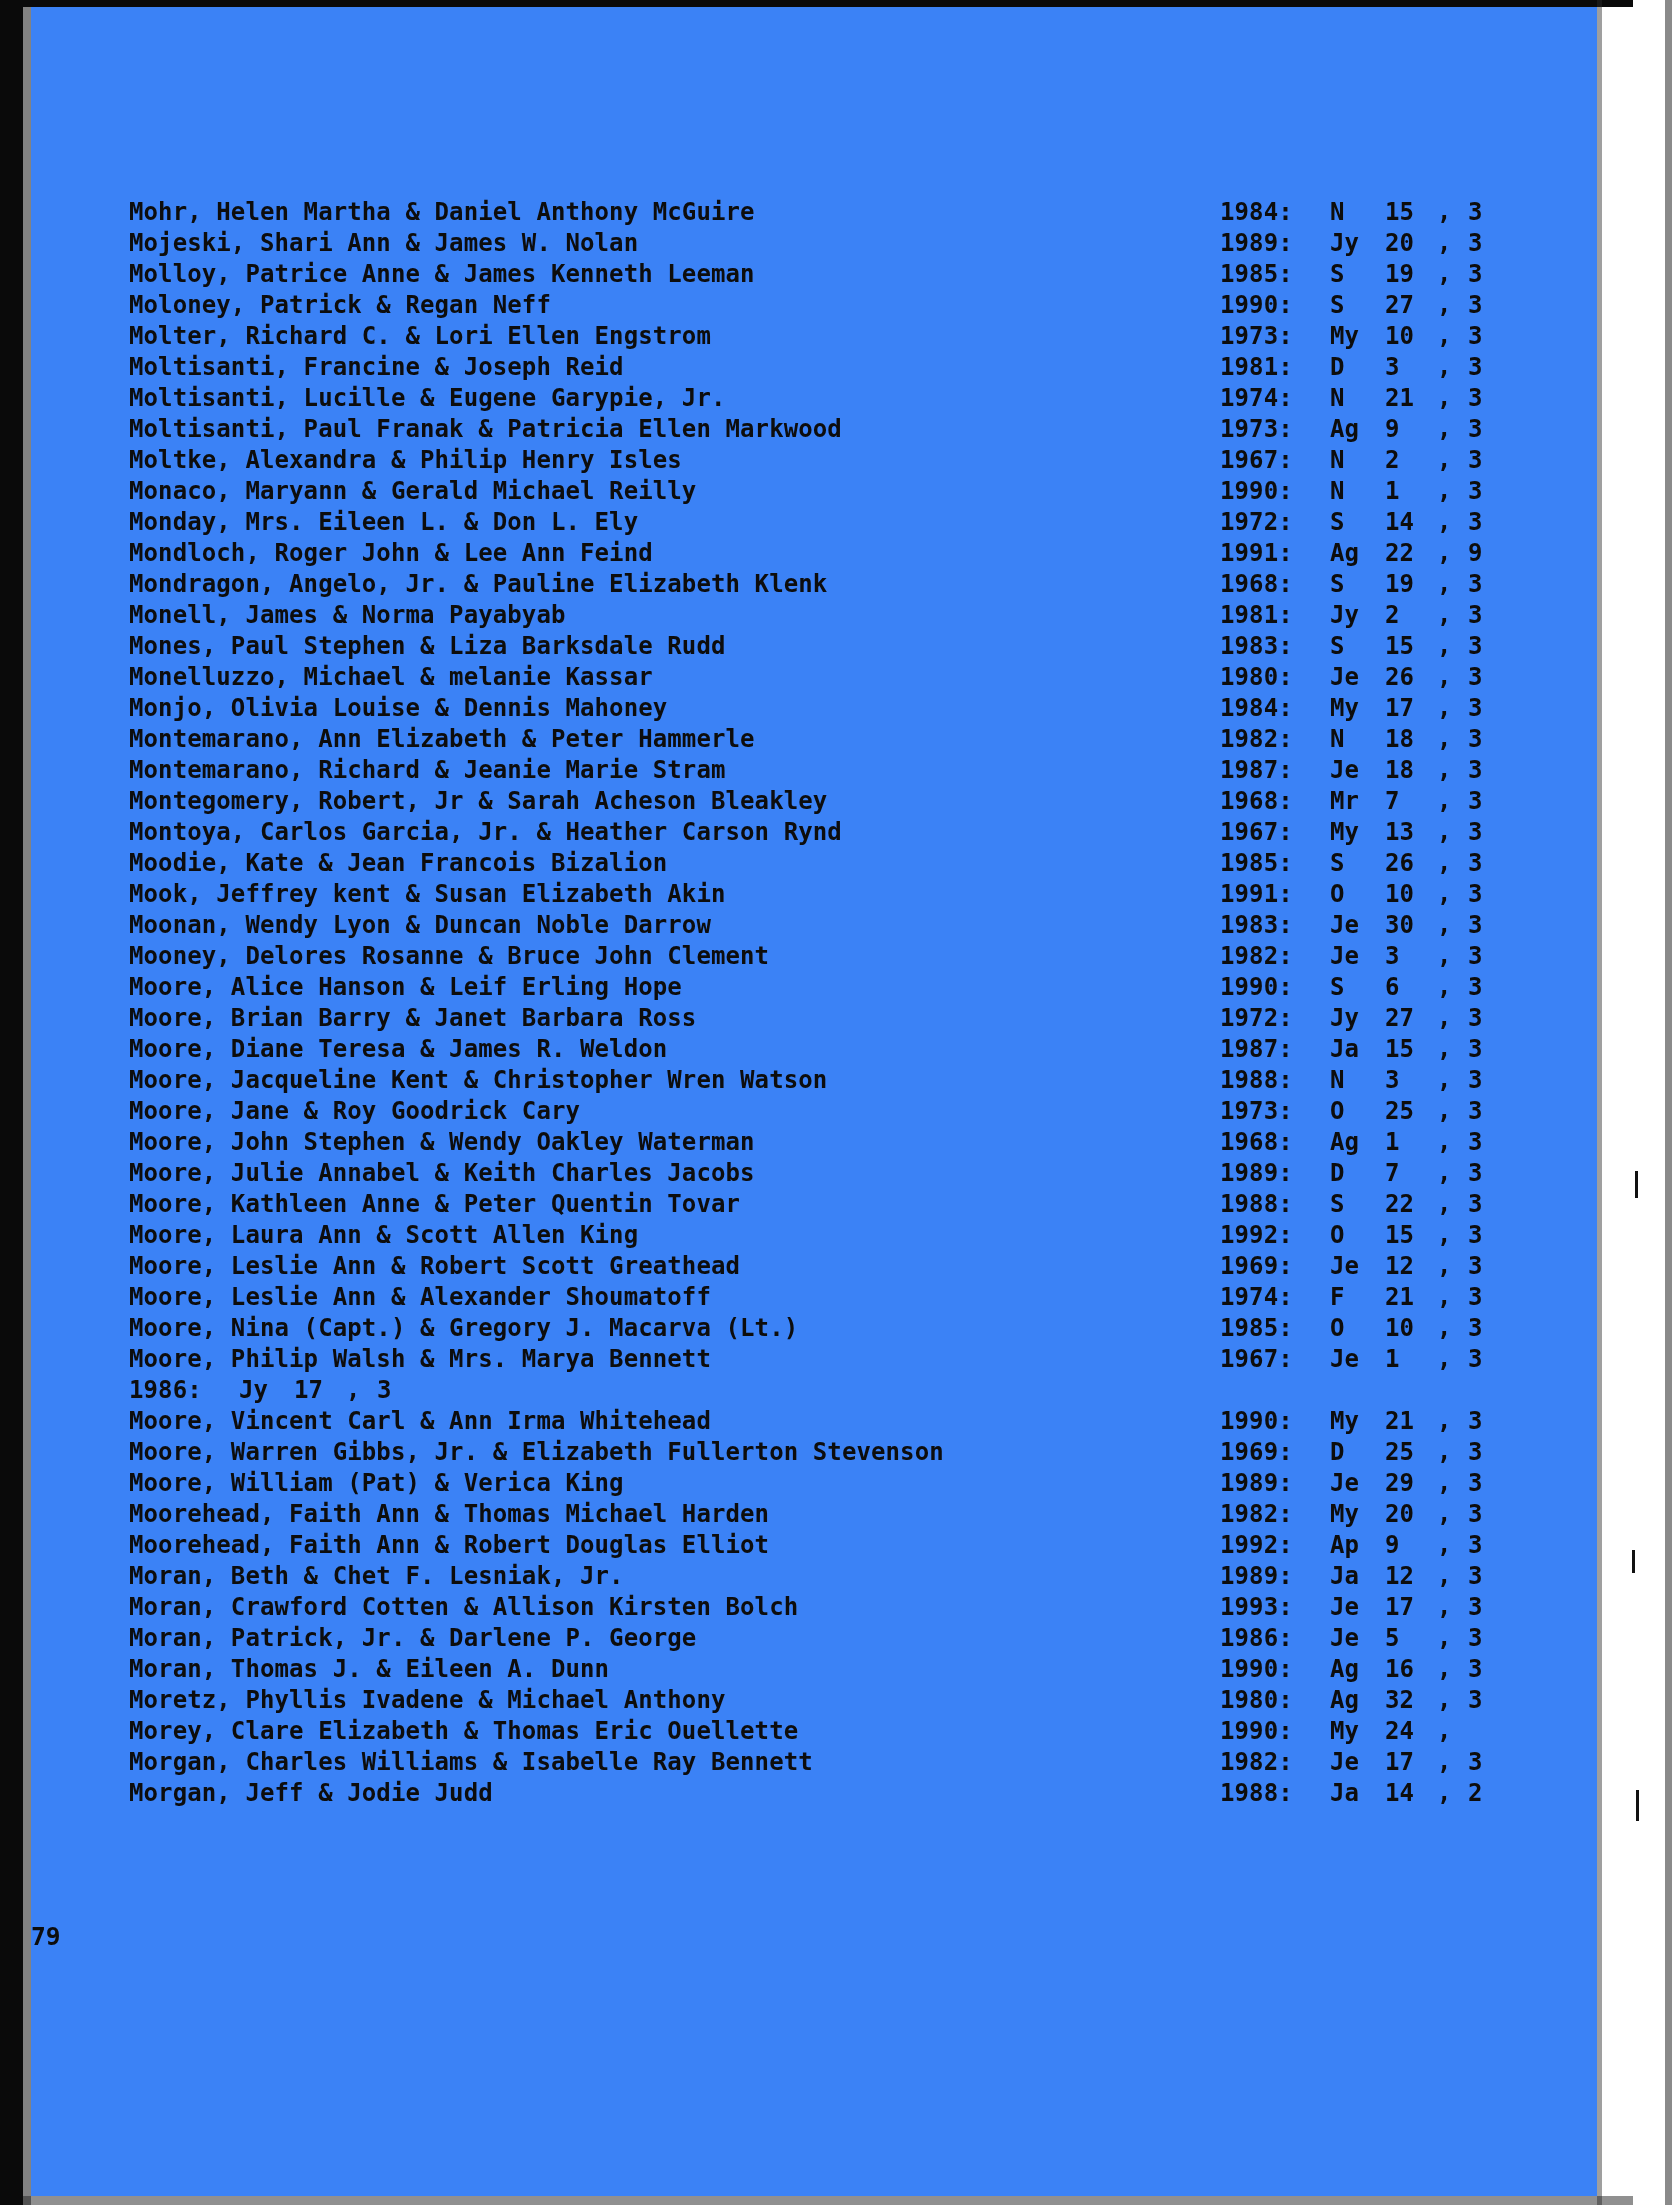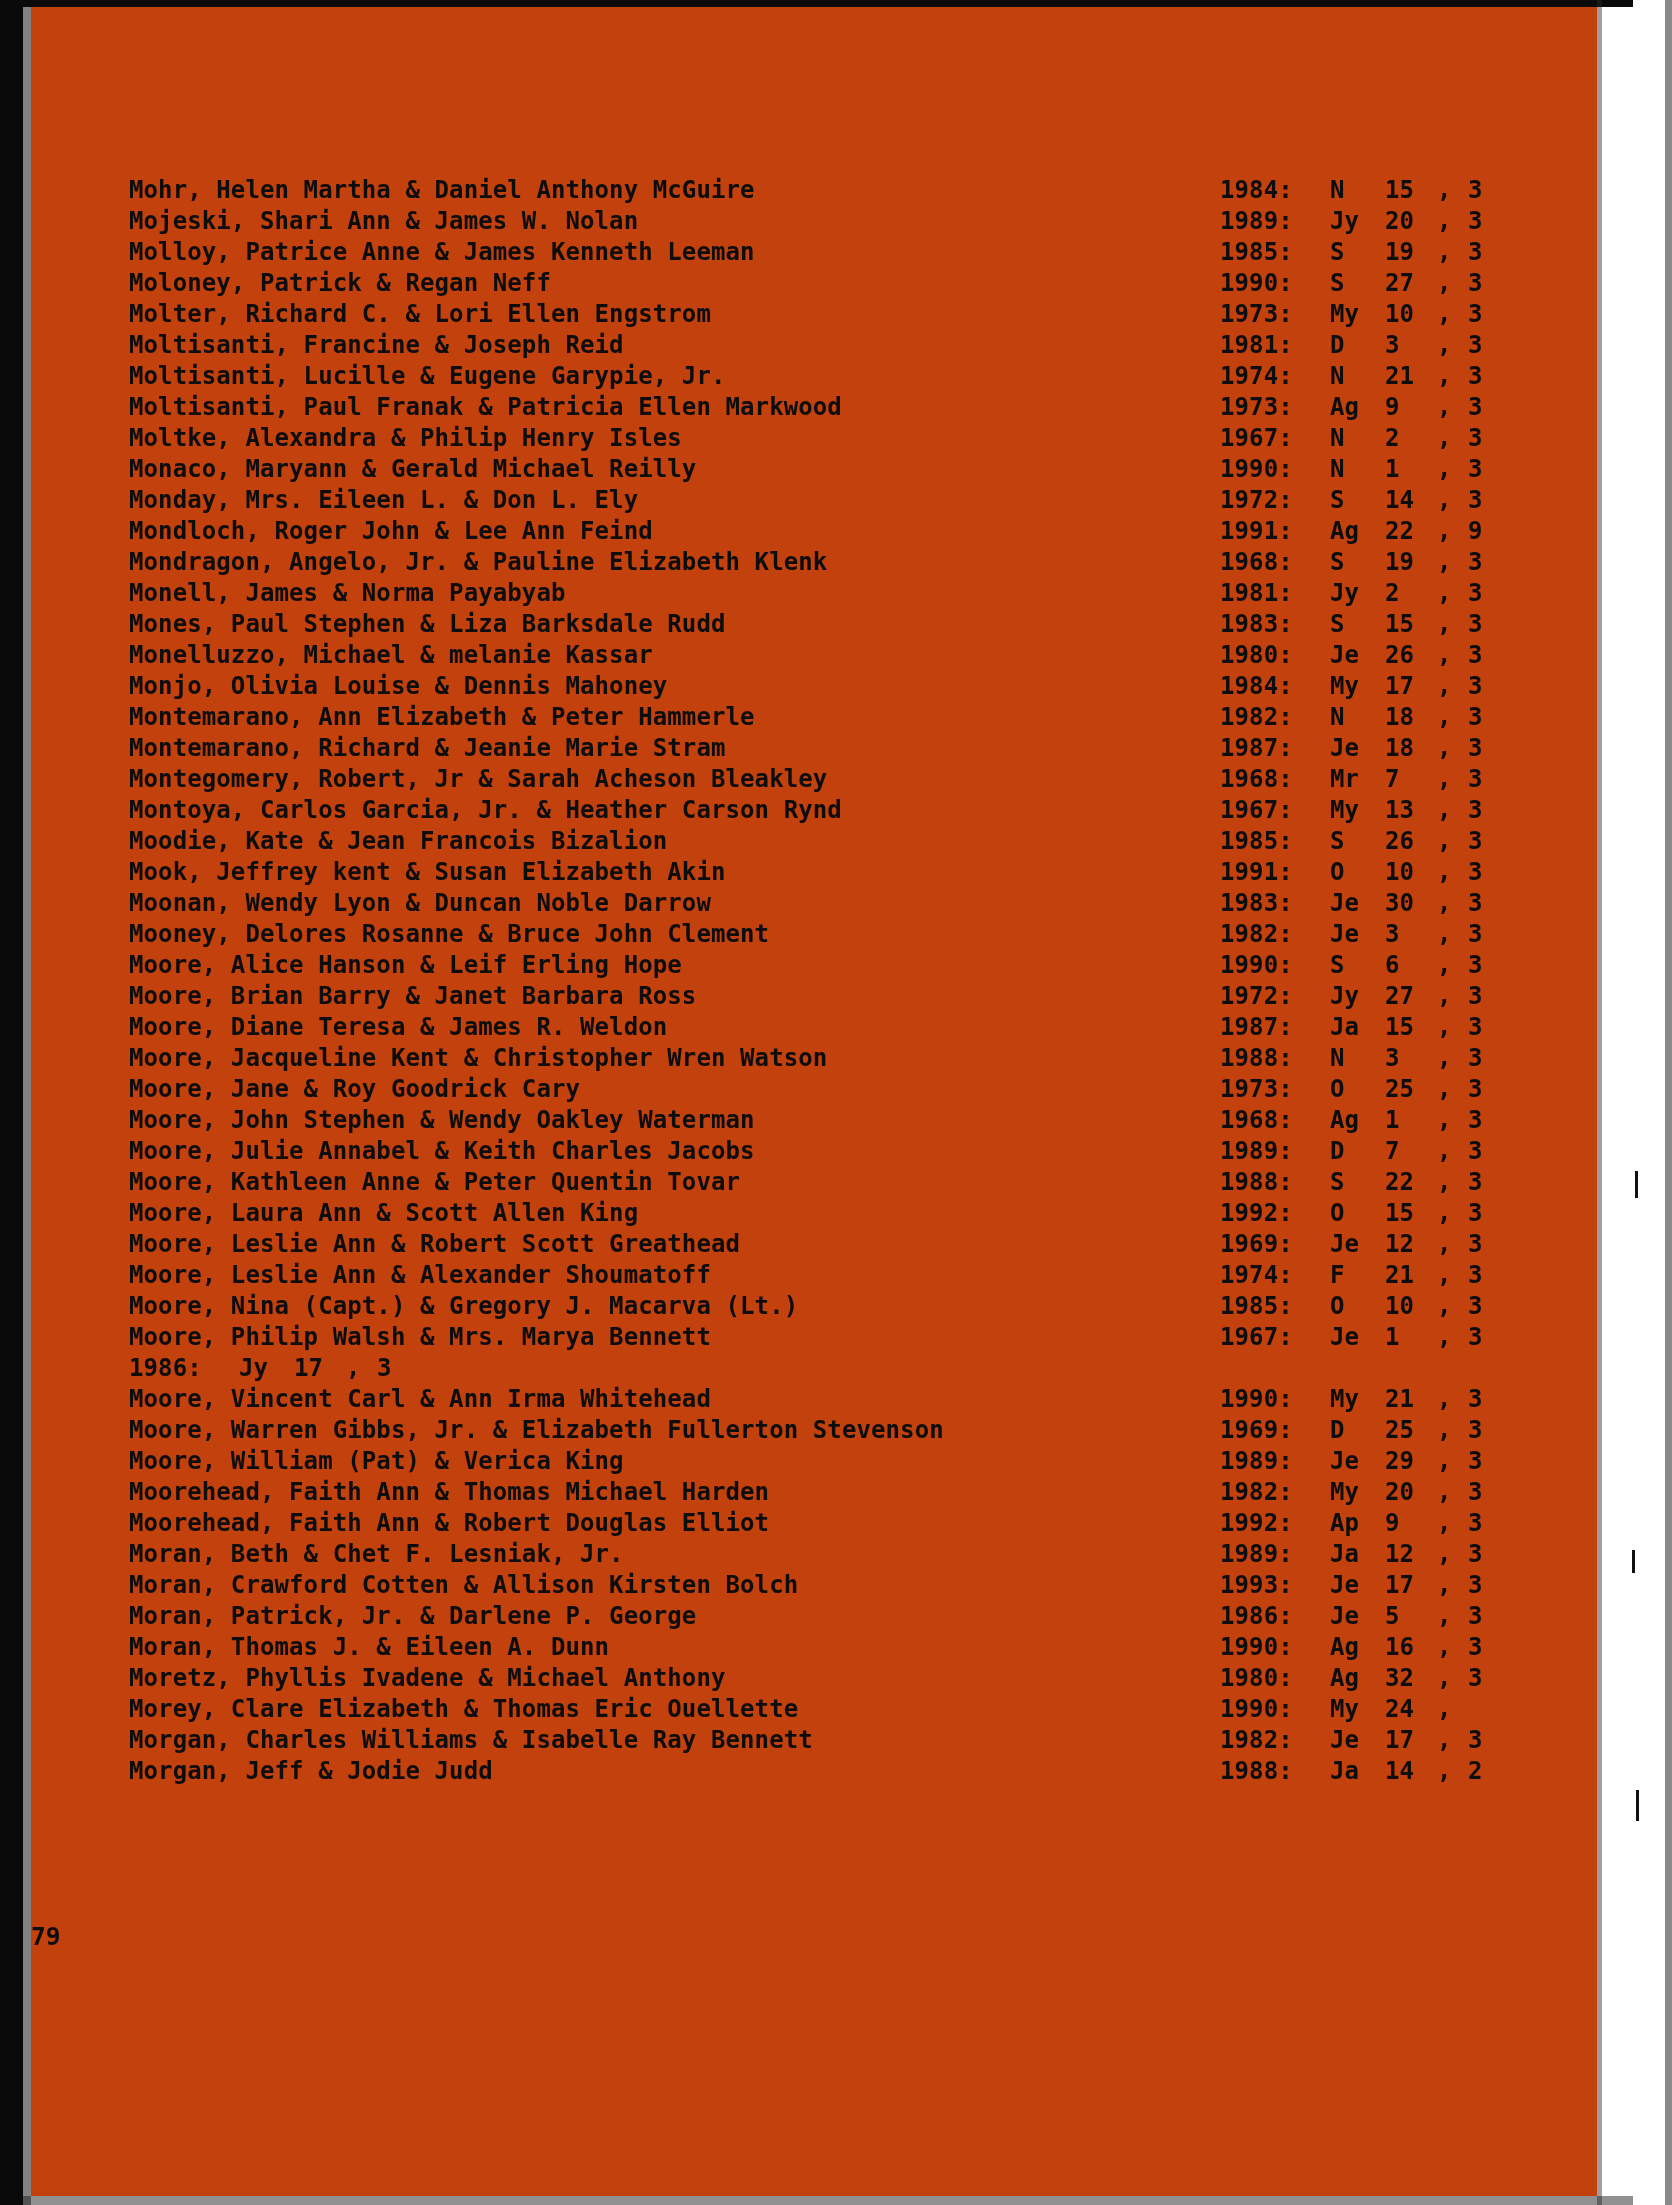--- a/index.html
+++ b/index.html
@@ -39,21 +39,21 @@
     pointer-events: none;
   }
 
   
   #sheet {
     position: absolute;
     left: 31px;
     top: 7.3px;
     width: 1566px;
     height: 2189px;
-    background: #c2410c;
+    background: #3b82f6;
   }
 
   #entries {
     position: absolute;
     left: 98px;
     top: 168px;
     width: 1437px;
   }
 
   .entry {
@@ -69,20 +69,21 @@
     font-family: "DejaVu Sans Mono", "Liberation Mono", monospace;
   }
 
   .e-name {
     flex: 0 0 1091px;
     overflow: hidden;
   }
   .e-year {
     flex: 0 0 110px;
     text-align: left;
+    margin-top: 22px;
   }
   .e-month {
     flex: 0 0 55px;
     text-align: left;
   }
   .e-day {
     flex: 0 0 52px;
     text-align: left;
   }
   .e-sep {

